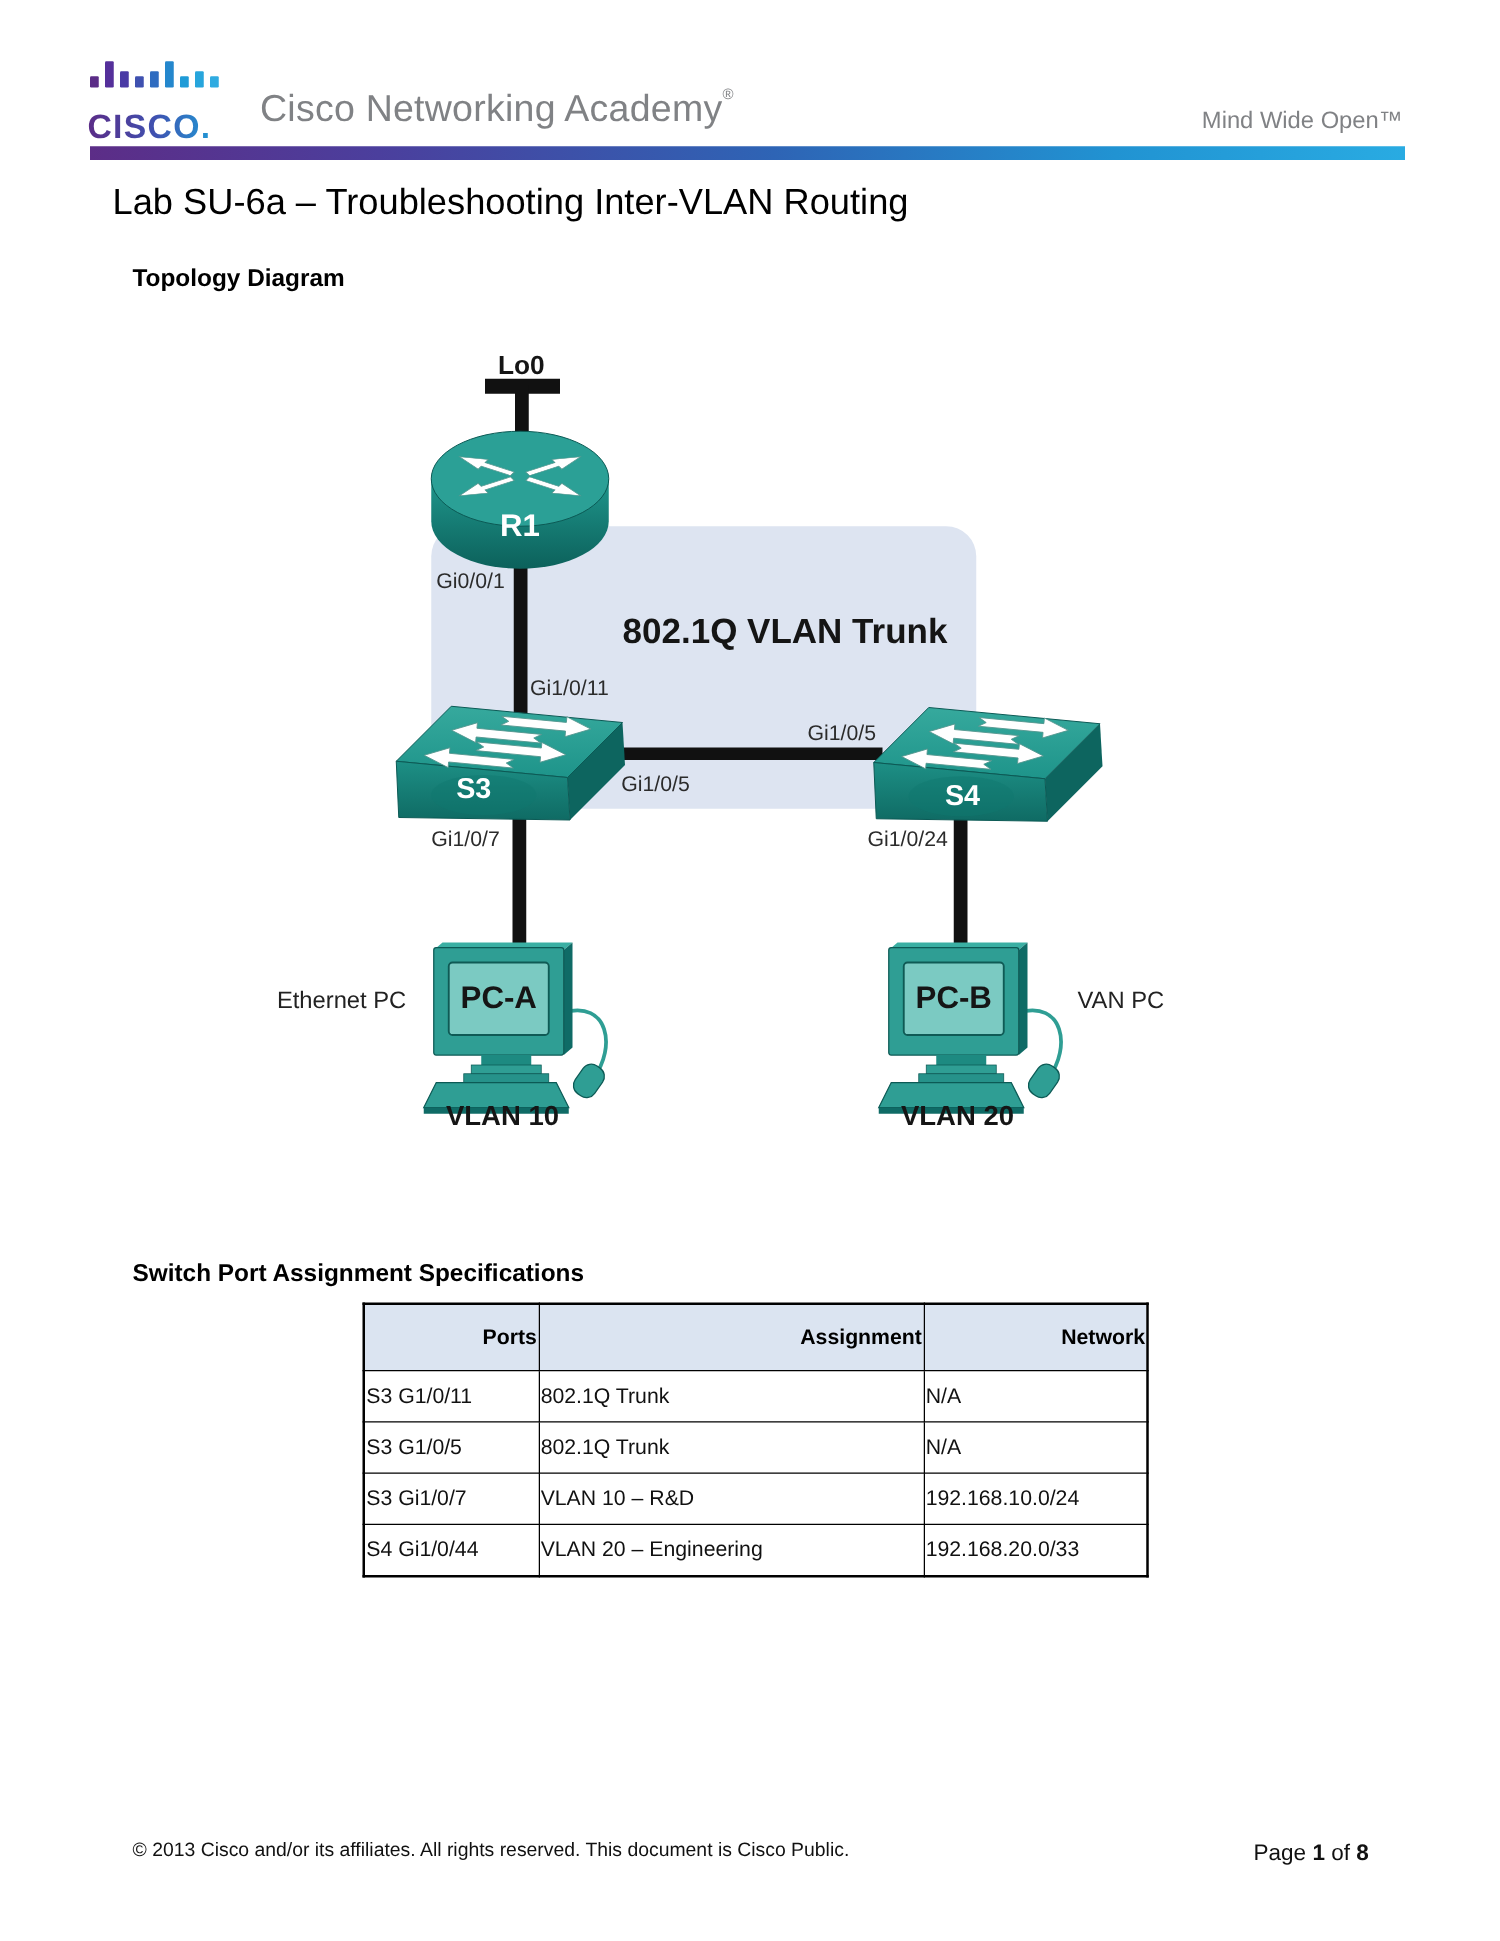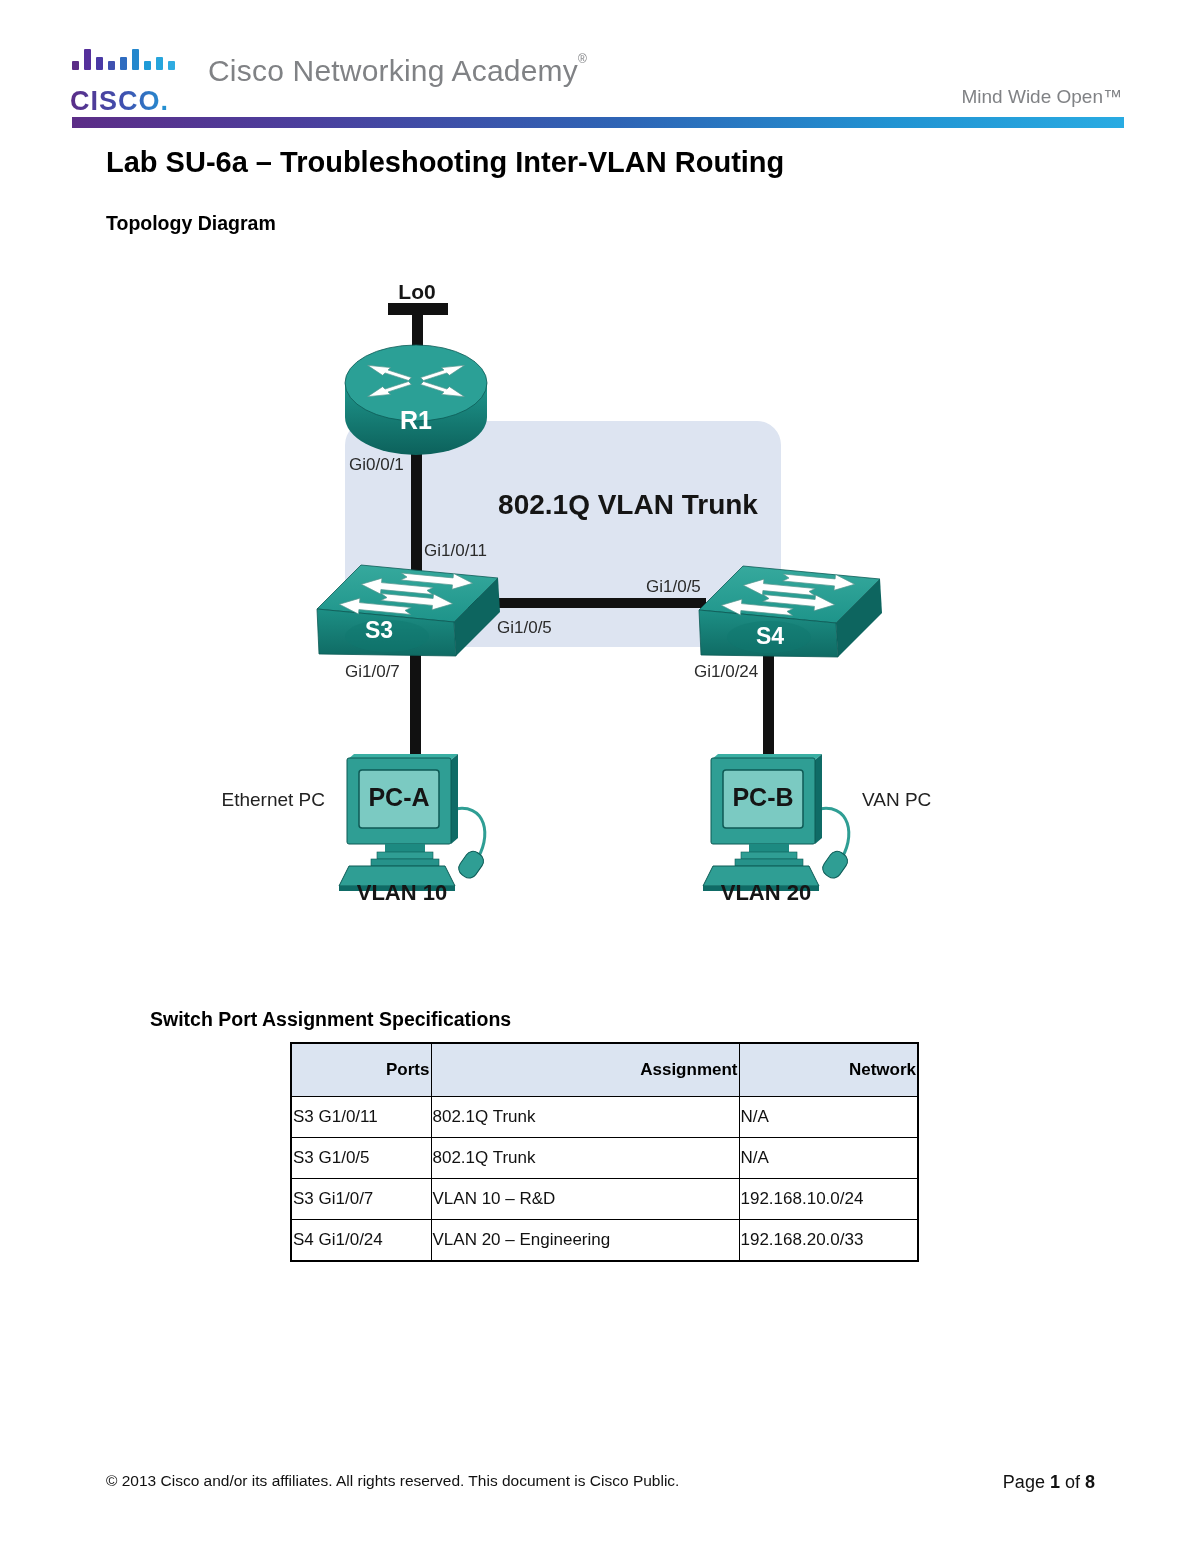--- a/index.html
+++ b/index.html
@@ -6,31 +6,31 @@
   body{width:1200px;height:1553px;position:relative;font-family:"Liberation Sans",sans-serif;color:#111;}
   .abs{position:absolute;}
 
   
   .logo{left:70px;top:44px;width:120px;}
   .logo-bars{display:flex;align-items:flex-end;gap:5px;height:26px;margin-left:2px;}
   .logo-bars i{display:block;width:7px;border-radius:1px;}
   .logo-word{font-size:27px;font-weight:700;letter-spacing:1px;margin-top:16px;
     background:linear-gradient(90deg,#5b2c87 0%,#3f51b0 45%,#1f9bd7 85%,#2fabe1 100%);
     -webkit-background-clip:text;background-clip:text;color:transparent;}
-  .brand{left:208px;top:52px;font-size:30px;color:#808285;font-weight:400;letter-spacing:.2px;}
+  .brand{left:208px;top:68px;font-size:30px;color:#808285;font-weight:400;letter-spacing:.2px;}
   .brand sup{font-size:12px;vertical-align:18px;}
   .tagline{top:86px;right:78px;font-size:19px;color:#808285;}
   .grad-bar{left:72px;top:117px;width:1052px;height:11px;
     background:linear-gradient(90deg,#5c2d87 0%,#4b3f9d 22%,#2e64b5 52%,#2193d2 78%,#29abe2 100%);}
 
   
-  .doc-title{left:106px;top:146px;font-size:29px;font-weight:700;color:#000;}
+  .doc-title{left:90px;top:146px;font-size:29px;font-weight:400;color:#000;}
   .h2{left:106px;font-size:19.5px;font-weight:700;color:#000;}
   .h2.topo{top:212px;}
-  .h2.spec{top:1008px;margin-left:44px;}
+  .h2.spec{top:1008px;}
 
   
   .diagram{left:0;top:250px;width:1200px;height:710px;}
   svg text{font-family:"Liberation Sans",sans-serif;}
   .if-label{font-size:17px;fill:#2b2b2b;}
   .dev-label{font-weight:700;fill:#ffffff;}
   .big-label{font-weight:700;fill:#151515;}
 
   
   .spec-table{left:290px;top:1042px;}
@@ -190,21 +190,21 @@
         <td>S3 G1/0/5</td>
         <td>802.1Q Trunk</td>
         <td>N/A</td>
       </tr>
       <tr>
         <td>S3 Gi1/0/7</td>
         <td>VLAN 10 – R&amp;D</td>
         <td>192.168.10.0/24</td>
       </tr>
       <tr>
-        <td>S4 Gi1/0/24</td>
+        <td>S4 Gi1/0/44</td>
         <td>VLAN 20 – Engineering</td>
         <td>192.168.20.0/33</td>
       </tr>
     </tbody>
   </table>
 </div>
 
 <div class="abs footer-left">© 2013 Cisco and/or its affiliates. All rights reserved. This document is Cisco Public.</div>
 <div class="abs footer-right">
   <span>Page</span>

